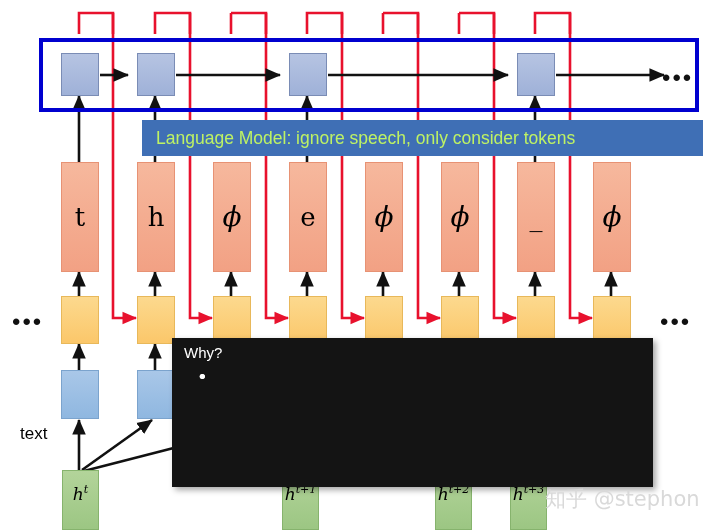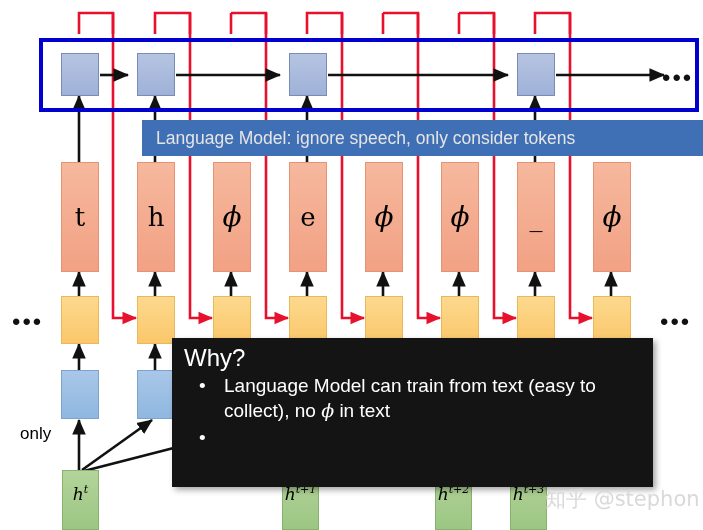--- a/index.html
+++ b/index.html
@@ -60,39 +60,39 @@
     border:4px solid #0000cf;
     box-sizing:border-box;
     background:transparent;
   }
 
   
   #lm-caption{
     position:absolute;
     left:142px;top:120px;width:561px;height:36px;
     background:#3f6fb5;
-    color:#e5e5e5;
+    color:#bef264;
     font-size:17.5px;
     display:flex;align-items:center;
     padding-left:14px;
     box-sizing:border-box;
     white-space:nowrap;
   }
 
   
   #callout{
     position:absolute;
     left:172px;top:338px;width:481px;height:149px;
     background:#141414;
     box-shadow:3px 3px 6px rgba(0,0,0,.35);
     color:#ffffff;
     padding:7px 10px 0 10px;
     box-sizing:border-box;
   }
-  #callout .title{font-size:24px;line-height:1.1;margin:0 0 2px 2px;}
+  #callout .title{font-size:15px;line-height:1.1;margin:0 0 2px 2px;}
   #callout ul{list-style:none;margin:0;padding:0;}
   #callout li{
     position:relative;
     font-size:19px;line-height:1.32;
     padding-left:42px;
     margin-top:1px;
   }
   #callout li .bullet{
     position:absolute;left:17px;top:0;font-size:19px;line-height:1.32;
   }
@@ -241,41 +241,40 @@
   <div class="box yel-box" style="left:441px;top:296px;width:38px;height:48px;"></div>
   <div class="box yel-box" style="left:517px;top:296px;width:38px;height:48px;"></div>
   <div class="box yel-box" style="left:593px;top:296px;width:38px;height:48px;"></div>
 
   <div class="dots" style="left:12px;top:310px;">•••</div>
   <div class="dots" style="left:660px;top:310px;">•••</div>
 
   <div class="box blu-box" style="left:61px;top:370px;width:38px;height:49px;"></div>
   <div class="box blu-box" style="left:137px;top:370px;width:38px;height:49px;"></div>
 
-  <div class="copy-label">only</div>
+  <div class="copy-label">text</div>
 
   <div class="box grn-box" style="left:62px;top:470px;width:37px;height:60px;">
     <span>h<sup>t</sup></span>
   </div>
   <div class="box grn-box" style="left:282px;top:470px;width:37px;height:60px;">
     <span>h<sup>t+1</sup></span>
   </div>
   <div class="box grn-box" style="left:435px;top:470px;width:37px;height:60px;">
     <span>h<sup>t+2</sup></span>
   </div>
   <div class="box grn-box" style="left:510px;top:470px;width:37px;height:60px;">
     <span>h<sup>t+3</sup></span>
   </div>
 
   <div id="callout">
     <div class="title">Why?</div>
     <ul>
       <li>
         <span class="bullet">•</span>
-        <span>Language Model can train from text (easy to collect), no <span class="phi-i">ϕ</span> in text</span>
       </li>
       <li>
         <span class="bullet">•</span>
       </li>
     </ul>
   </div>
 
   <div id="watermark">知乎 @stephon</div>
 
 </div>

